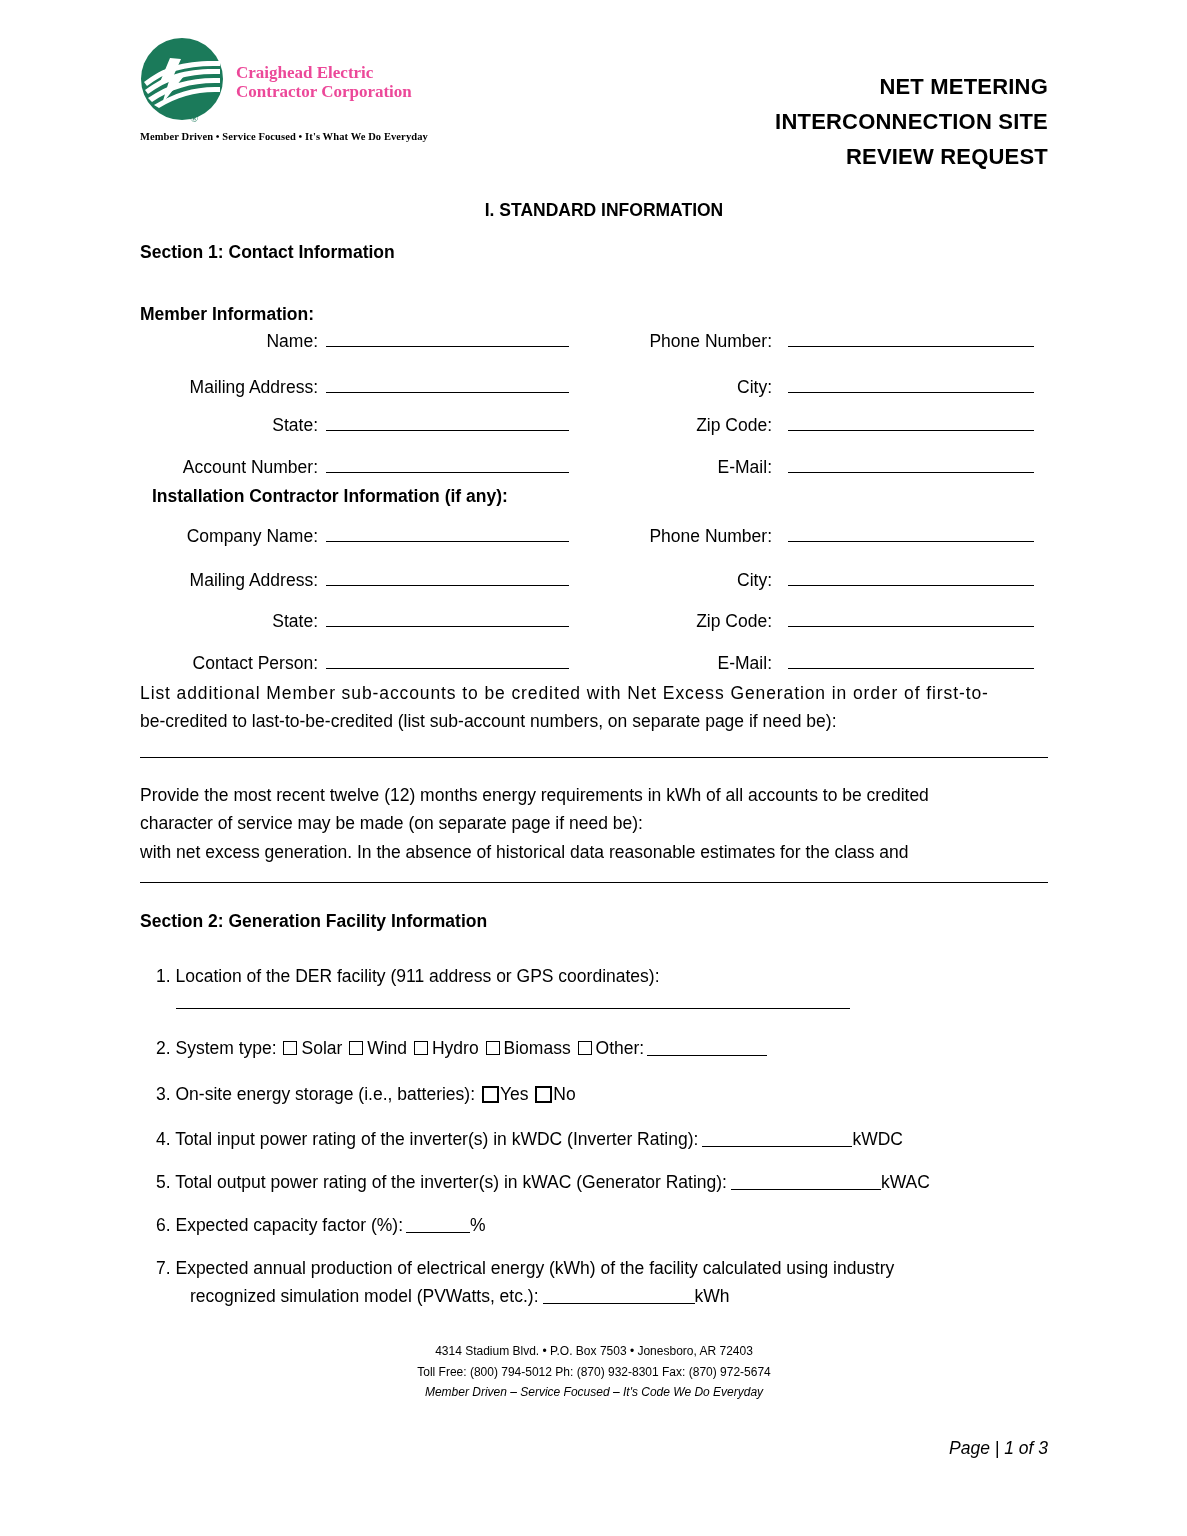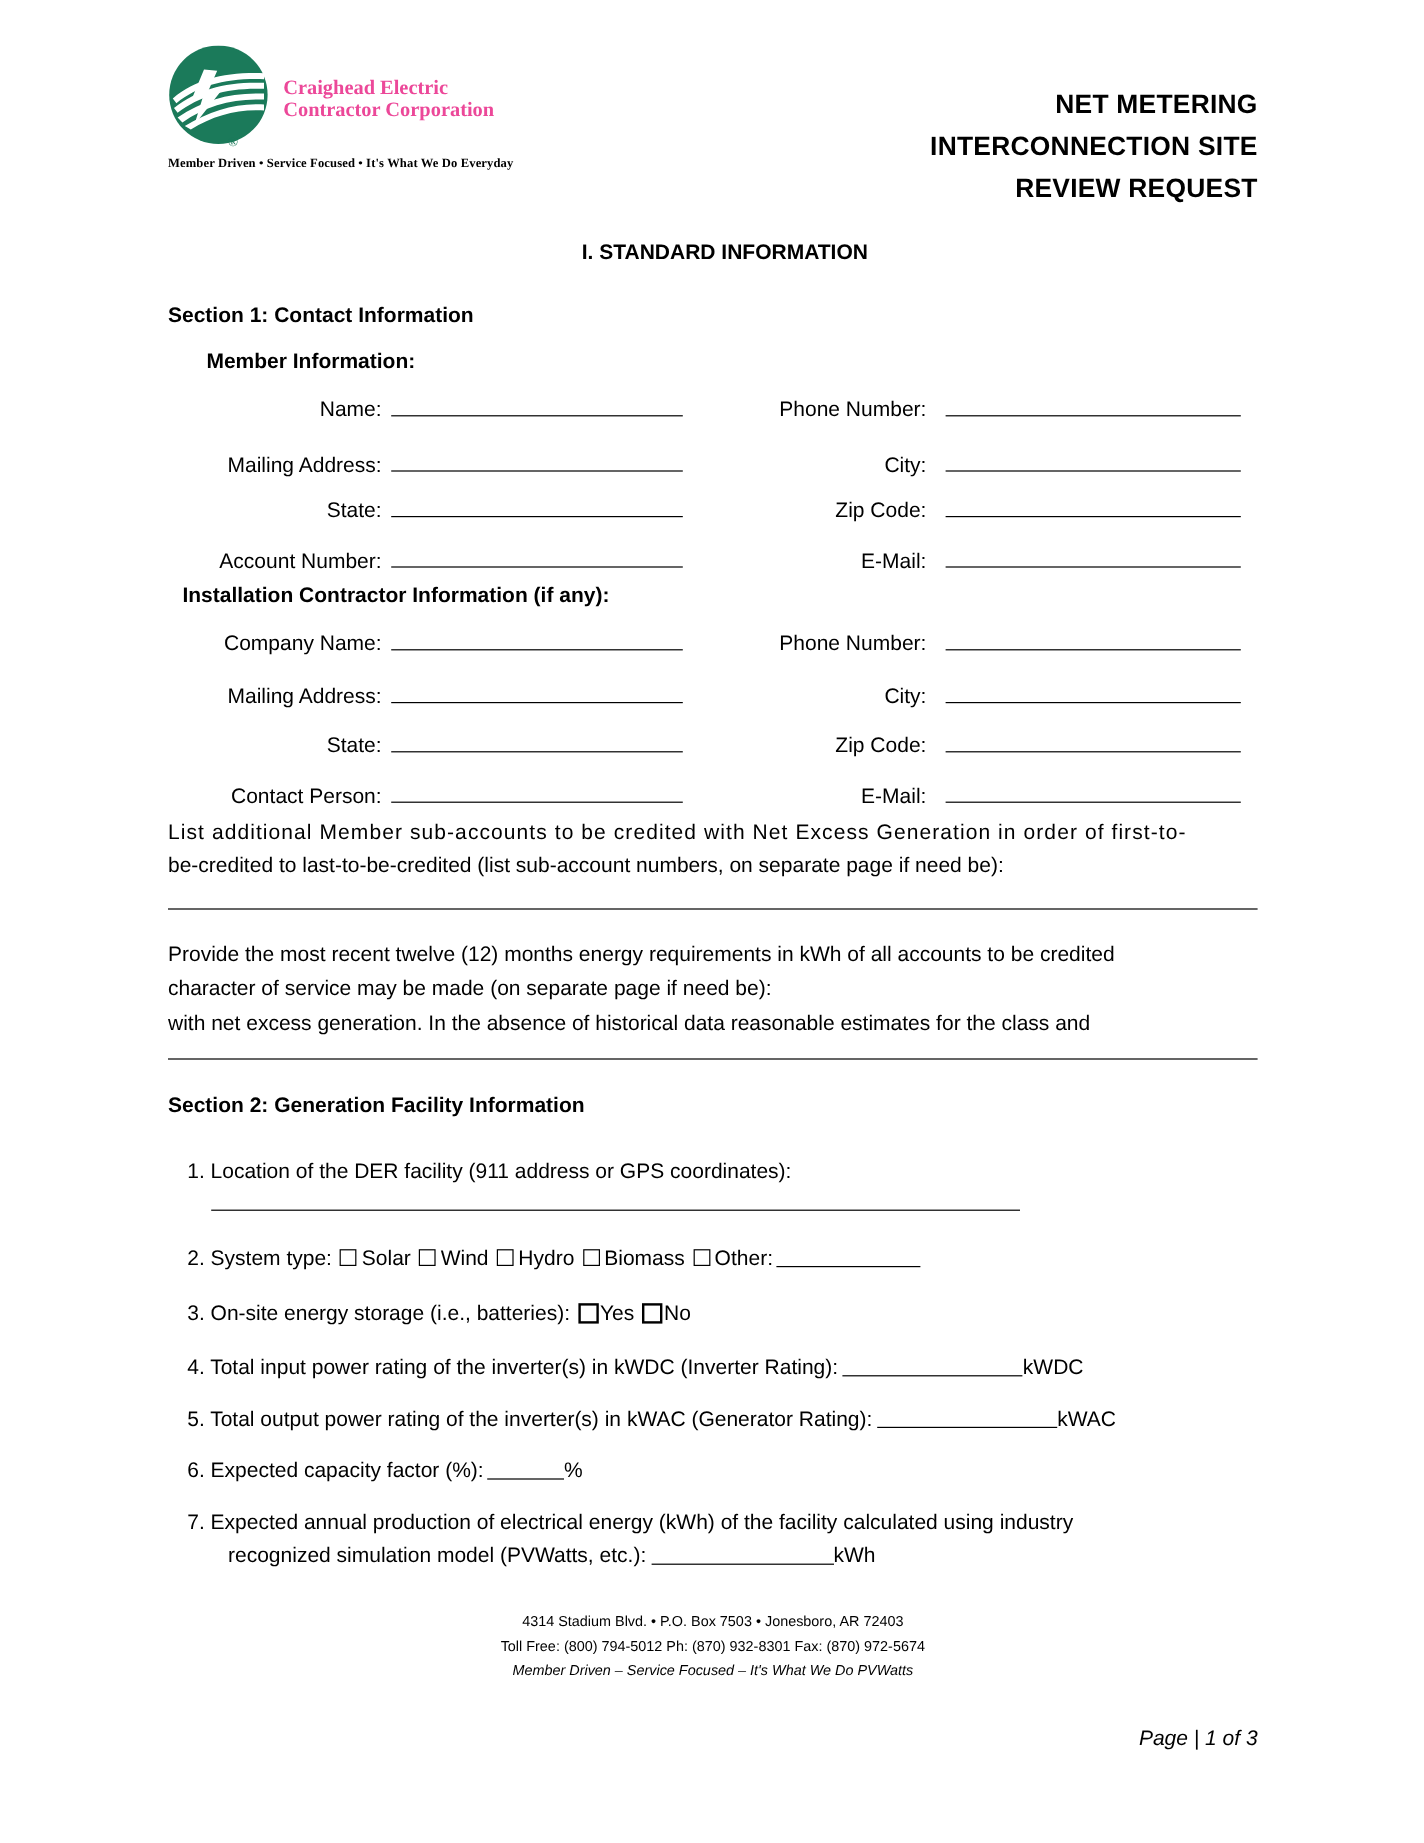--- a/index.html
+++ b/index.html
@@ -248,23 +248,23 @@
 
     <div class="doc-title">
       <div>NET METERING</div>
       <div>INTERCONNECTION SITE</div>
       <div>REVIEW REQUEST</div>
     </div>
   </div>
 
   <div class="centered-title">I. STANDARD INFORMATION</div>
 
-  <div class="section-head" style="top:252px;">Section 1: Contact Information</div>
-
-  <div class="sub-head" style="top:291px;margin-left:32px;">Member Information:</div>
+  <div class="section-head" style="top:242px;">Section 1: Contact Information</div>
+
+  <div class="sub-head" style="top:304px;">Member Information:</div>
 
   <div class="field col-left" style="left:140px; top:327px;">
     <span class="field-label">Name:</span>
     <span class="field-line"></span>
   </div>
   <div class="field col-left" style="left:140px; top:373px;">
     <span class="field-label">Mailing Address:</span>
     <span class="field-line"></span>
   </div>
   <div class="field col-left" style="left:140px; top:411px;">
@@ -375,18 +375,18 @@
   </div>
 
   <div class="item" style="top:1254px;">
     <div>7. Expected annual production of electrical energy (kWh) of the facility calculated using industry</div>
     <div class="item-indent"><span>recognized simulation model (PVWatts, etc.):</span><span class="blank blank-kwh"></span><span>kWh</span></div>
   </div>
 
   <div class="footer">
     <div>4314 Stadium Blvd. • P.O. Box 7503 • Jonesboro, AR 72403</div>
     <div>Toll Free: (800) 794-5012 Ph: (870) 932-8301 Fax: (870) 972-5674</div>
-    <div class="slogan">Member Driven – Service Focused – It's What We Do PVWatts</div>
+    <div class="slogan">Member Driven – Service Focused – It's Code We Do Everyday</div>
   </div>
 
   <div class="page-num">Page | 1 of 3</div>
 
 </div>
 
 </body></html>

